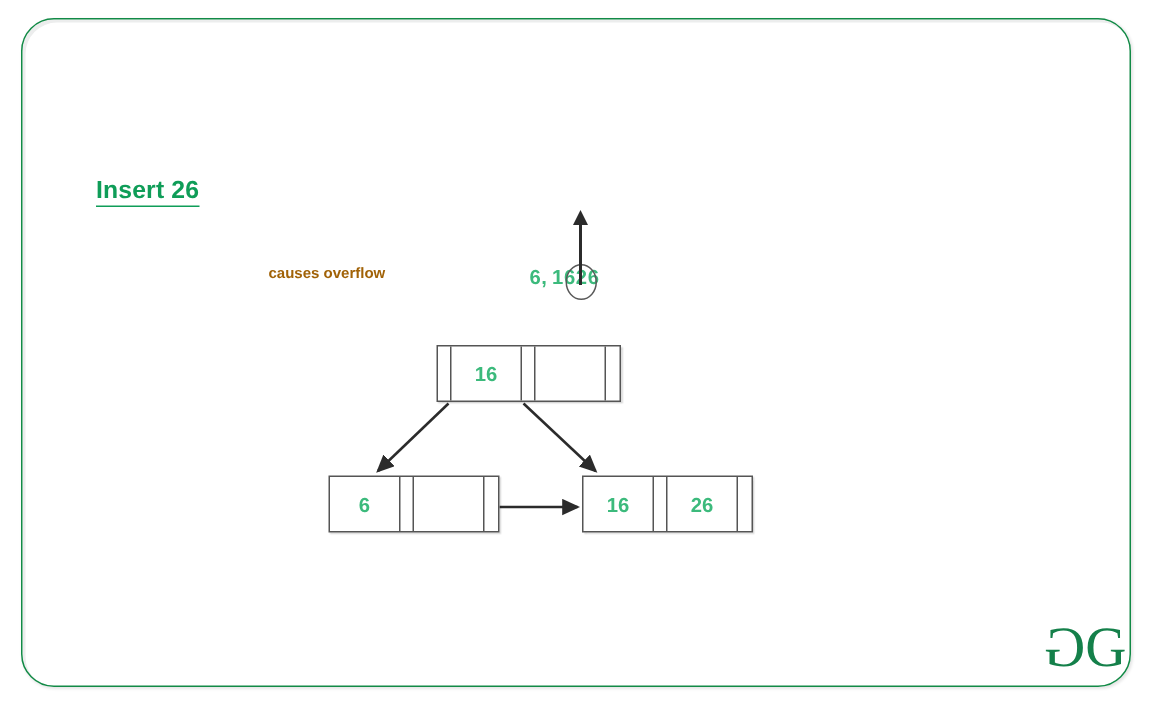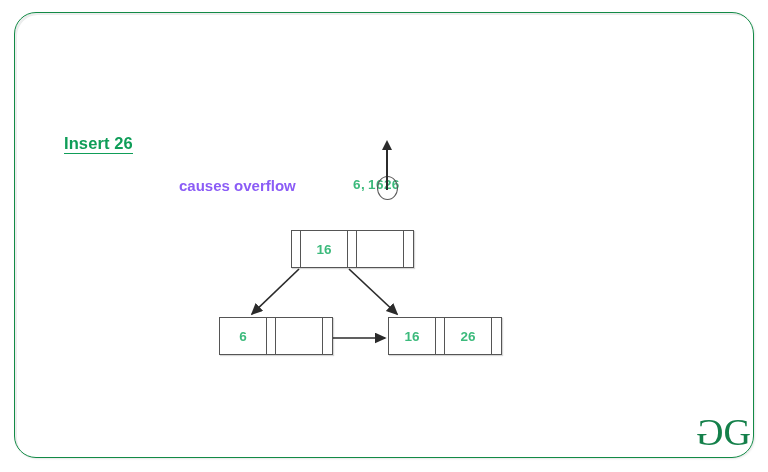--- a/index.html
+++ b/index.html
@@ -33,39 +33,39 @@
     border-radius: 22px;
     box-sizing: border-box;
     background: transparent;
     box-shadow: inset 2px 2px 0 0 #eceded, 1px 1px 2px rgba(0,0,0,0.10);
   }
 
   
   .slide-title {
     position: absolute;
     left: 64px;
-    top: 134px;
+    top: 118px;
     font-size: 16.5px;
     font-weight: bold;
     color: #0f9d58;
     letter-spacing: 0.1px;
     border-bottom: 1.8px solid #0f9d58;
     padding-bottom: 1px;
     line-height: 1.1;
     white-space: nowrap;
   }
 
   
   .overflow-note {
     position: absolute;
     left: 179px;
     top: 177px;
-    font-size: 15px;
-    font-weight: bold;
-    color: #8b5cf6;
+    font-size: 10px;
+    font-weight: bold;
+    color: #a16207;
     white-space: nowrap;
   }
 
   
   .key-list {
     position: absolute;
     left: 353px;
     top: 177px;
     font-size: 13.5px;
     font-weight: bold;

